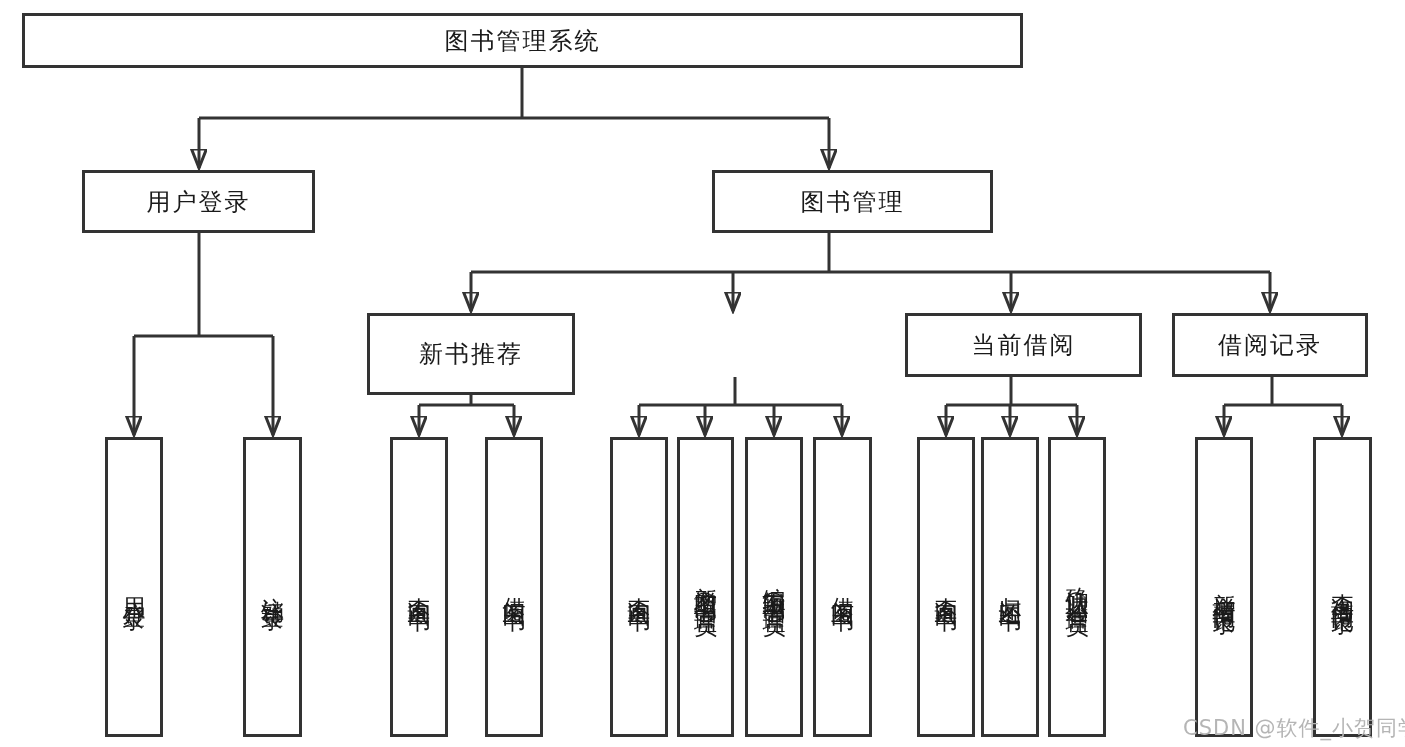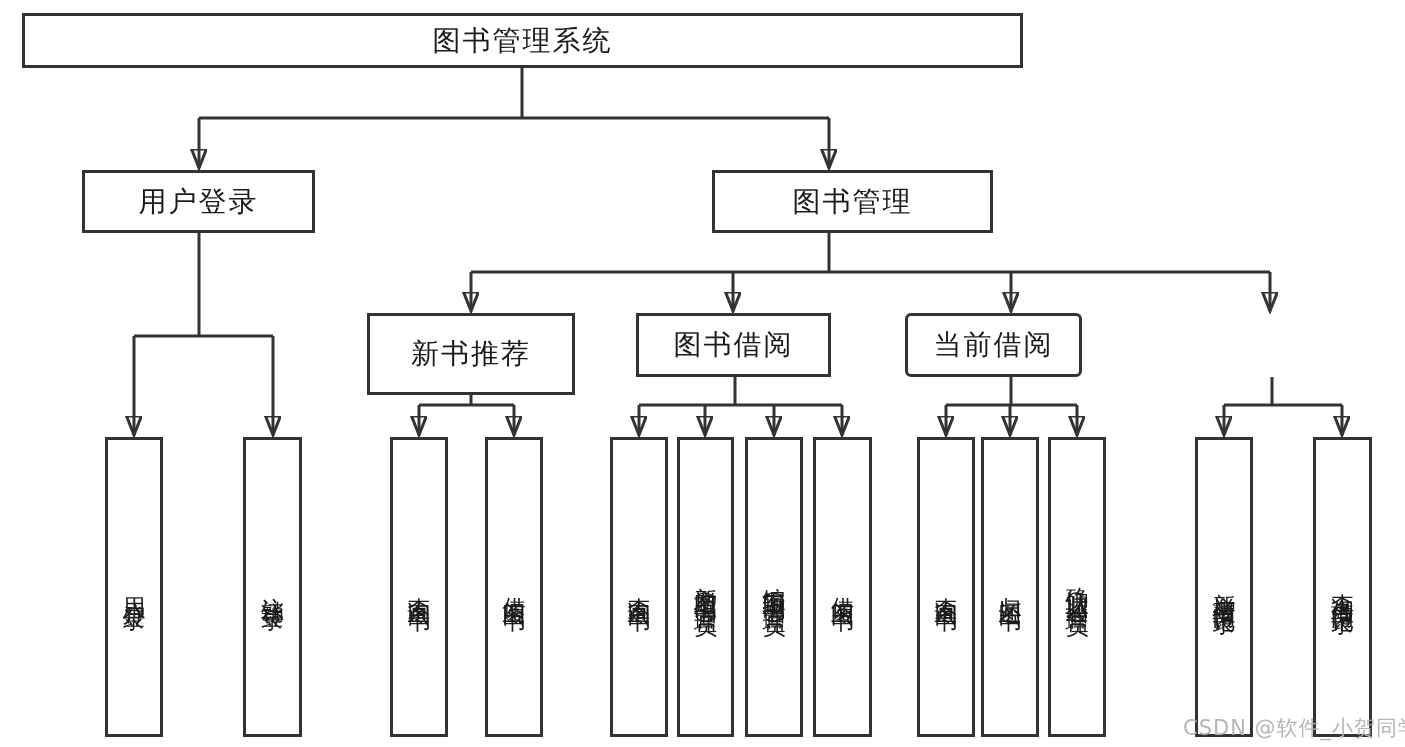--- a/index.html
+++ b/index.html
@@ -13,21 +13,21 @@
   #wires{position:absolute;left:0;top:0;width:1405px;height:747px;pointer-events:none;}
   #wires path, #wires line{stroke:#333333;stroke-width:3;fill:none;}
   .box{
     position:absolute;
     border:3px solid #333333;
     background:#ffffff;
     display:flex;align-items:center;justify-content:center;
     color:#1a1a1a;
     box-sizing:border-box;
   }
-  .box-h{font-size:28px;letter-spacing:2px;white-space:nowrap;}
+  .box-h{font-size:24px;letter-spacing:2px;white-space:nowrap;}
   .box-v{font-size:23px;}
   .box-v .vtext{
     writing-mode:vertical-rl;
     text-orientation:mixed;
     letter-spacing:4px;
     line-height:1.0;
     max-height:288px;
   }
   .watermark{
     position:absolute;
@@ -99,25 +99,25 @@
   <div class="box box-h" style="left:82px;top:170px;width:233px;height:63px;">
     <span>用户登录</span>
   </div>
   <div class="box box-h" style="left:712px;top:170px;width:281px;height:63px;">
     <span>图书管理</span>
   </div>
 
   <div class="box box-h" style="left:367px;top:313px;width:208px;height:82px;">
     <span>新书推荐</span>
   </div>
-  <div class="box box-h" style="left:636px;top:313px;width:195px;height:64px;">
-    <span>图书借阅</span>
+  <div class="box box-h" style="left:905px;top:313px;width:237px;height:64px;">
+    <span>当前借阅</span>
   </div>
-  <div class="box box-h" style="left:905px;top:313px;width:177px;height:64px;border-radius:6px;">
-    <span>当前借阅</span>
+  <div class="box box-h" style="left:1172px;top:313px;width:196px;height:64px;">
+    <span>借阅记录</span>
   </div>
 
   <div class="box box-v" style="left:105px;top:437px;width:58px;height:300px;">
     <span class="vtext">用户登录</span>
   </div>
   <div class="box box-v" style="left:243px;top:437px;width:59px;height:300px;">
     <span class="vtext">注销登录</span>
   </div>
 
   <div class="box box-v" style="left:390px;top:437px;width:58px;height:300px;">

